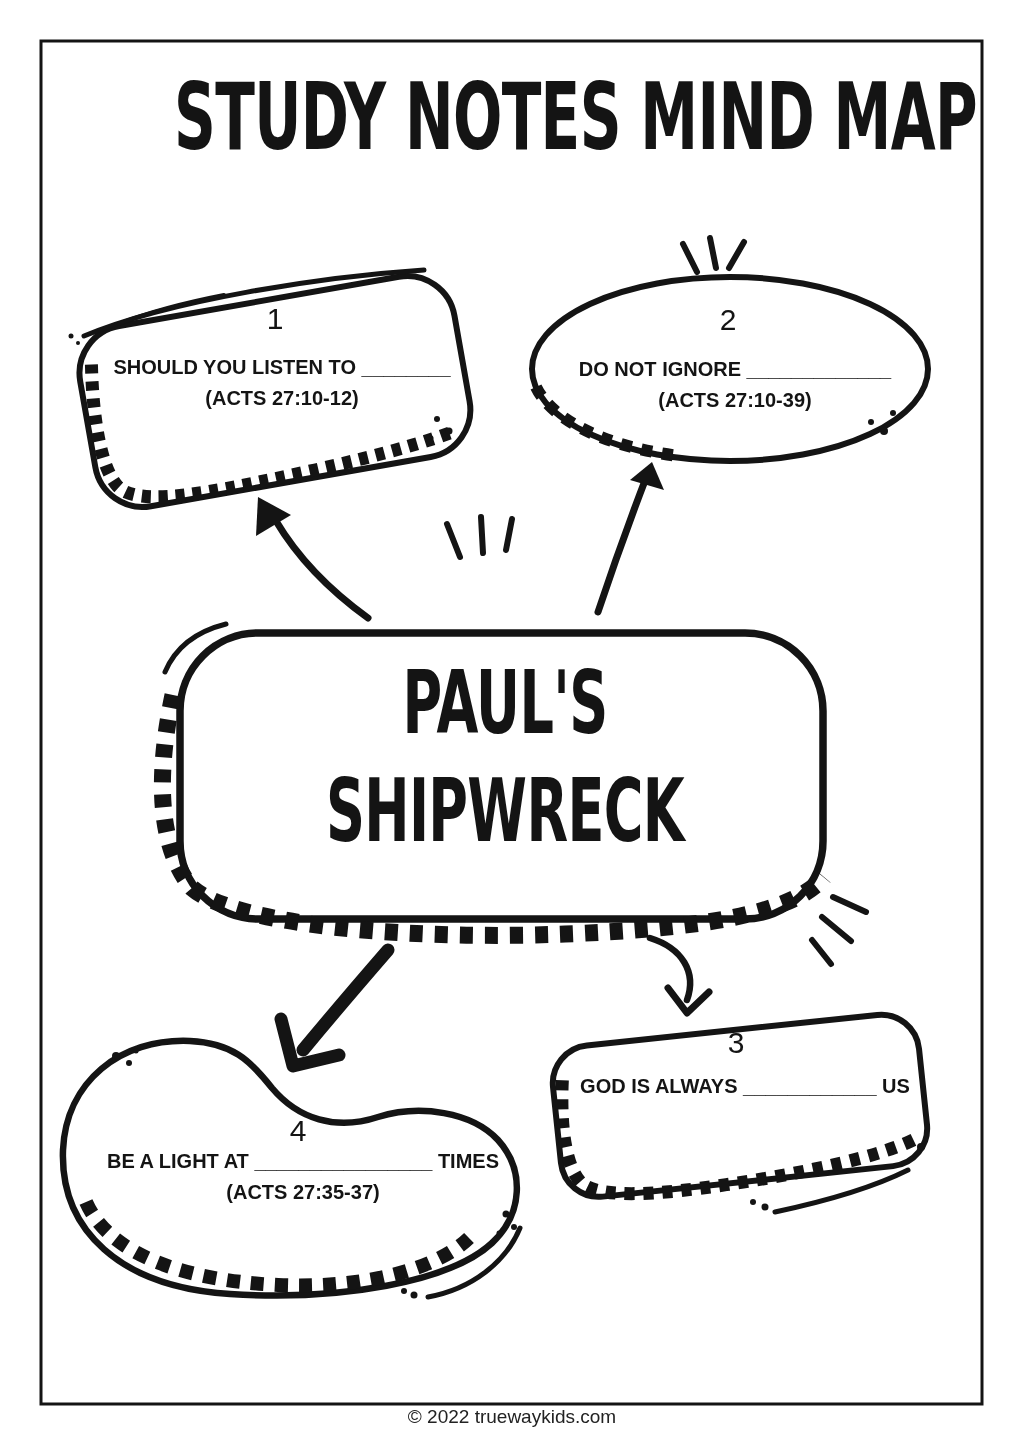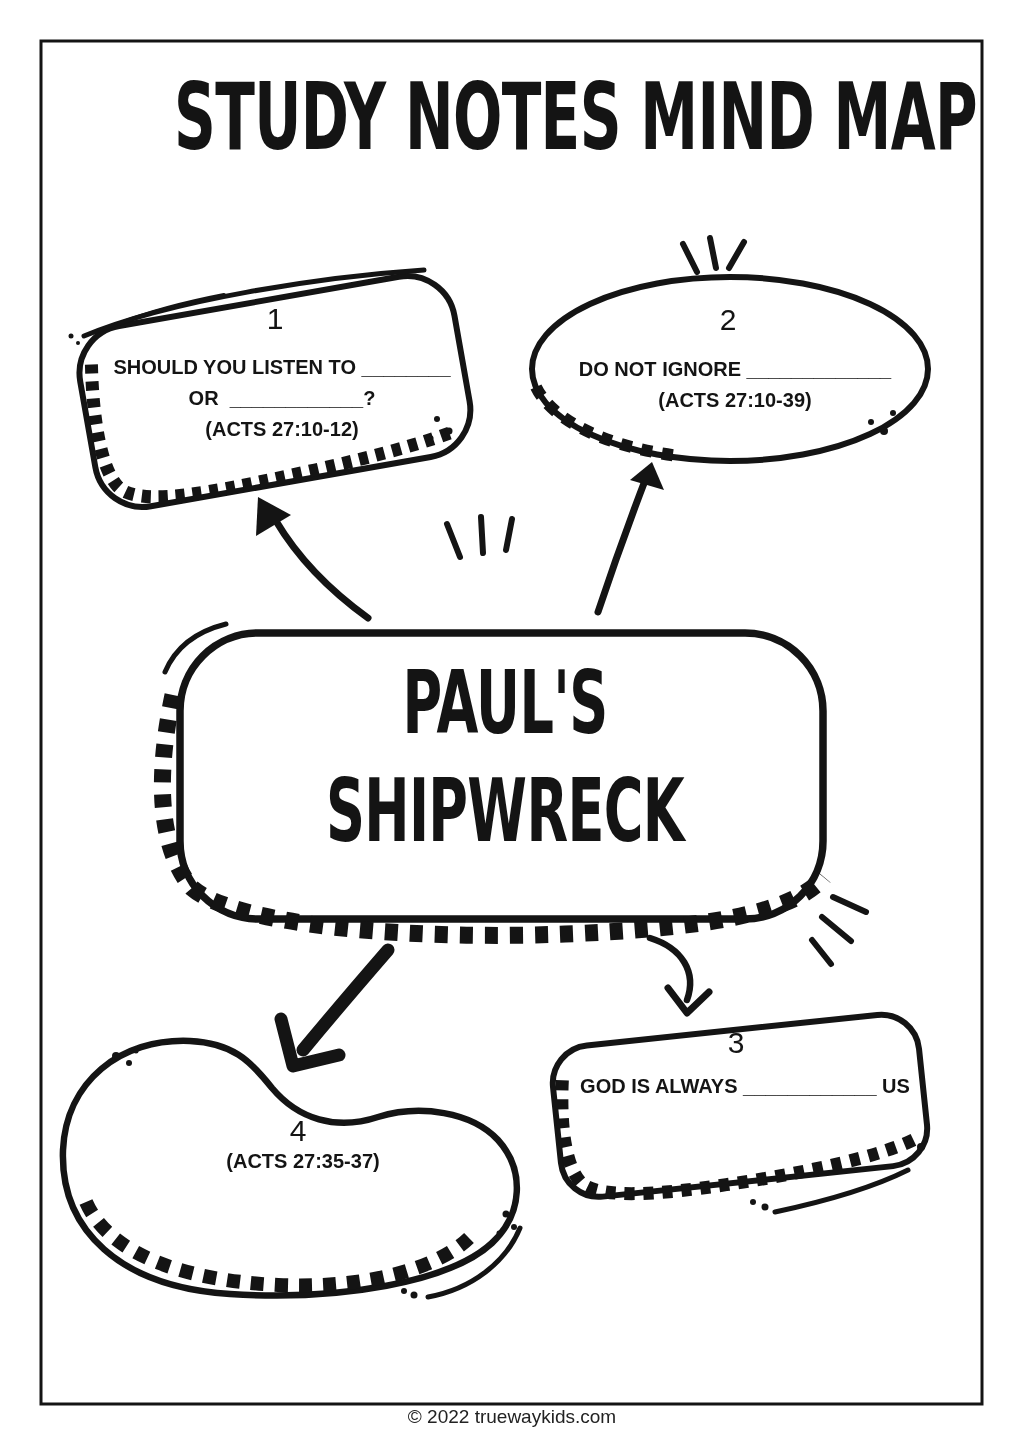--- a/index.html
+++ b/index.html
@@ -146,35 +146,35 @@
   </svg>
 
   <div class="txt display title">STUDY NOTES MIND MAP</div>
 
   <div class="txt display ctr-line ctr-1">PAUL'S</div>
   <div class="txt display ctr-line ctr-2">SHIPWRECK</div>
 
   <div class="num num-1">1</div>
   <div class="txt block b1">
     <div class="line">SHOULD YOU LISTEN TO ________</div>
-    <div class="line">OR  ____________?</div>
     <div class="line">(ACTS 27:10-12)</div>
   </div>
 
   <div class="num num-2">2</div>
   <div class="txt block b2">
     <div class="line">DO NOT IGNORE _____________</div>
     <div class="line">(ACTS 27:10-39)</div>
   </div>
 
   <div class="num num-3">3</div>
   <div class="txt block b3">
     <div class="line">GOD IS ALWAYS ____________ US</div>
   </div>
 
   <div class="num num-4">4</div>
   <div class="txt block b4">
+    <div class="line">BE A LIGHT AT ________________ TIMES</div>
     <div class="line">(ACTS 27:35-37)</div>
   </div>
 
   <div class="txt footer">© 2022 truewaykids.com</div>
 
 </div>
 
 </body></html>

